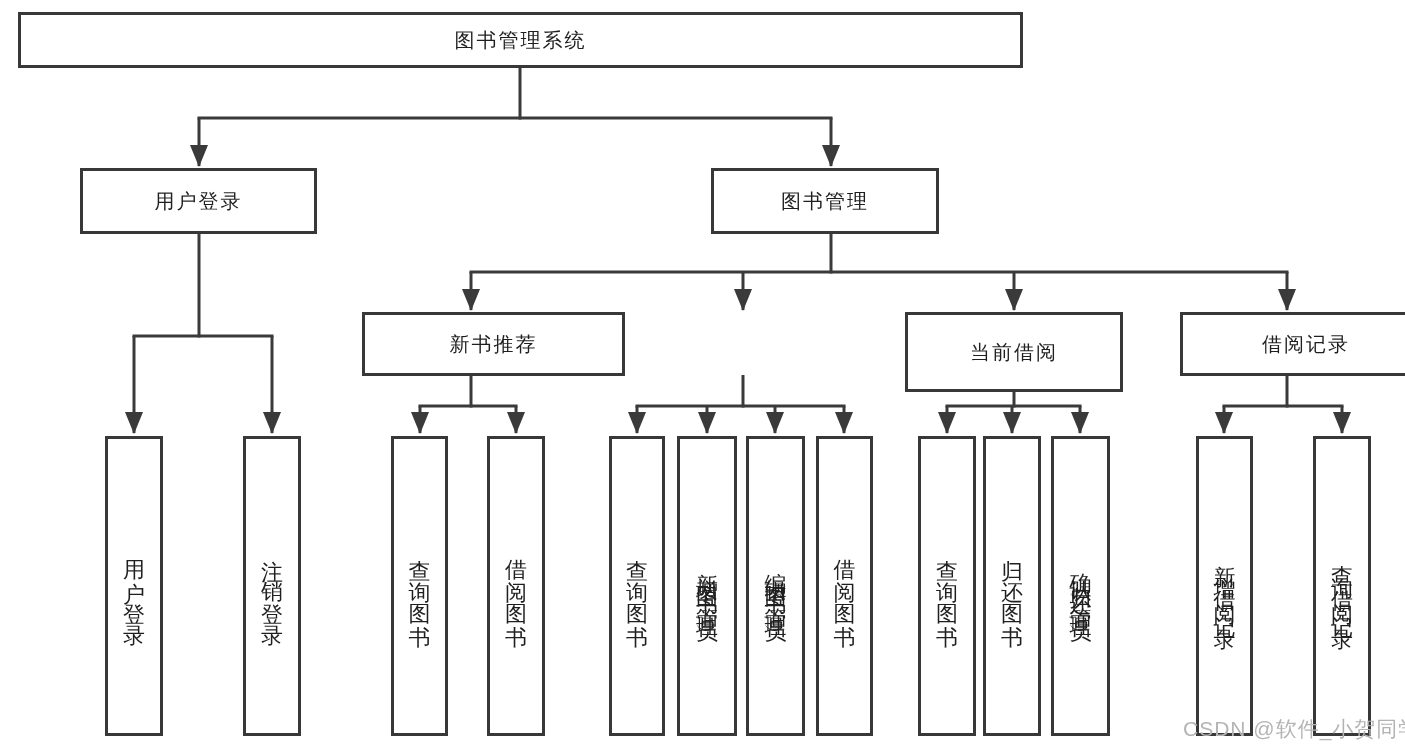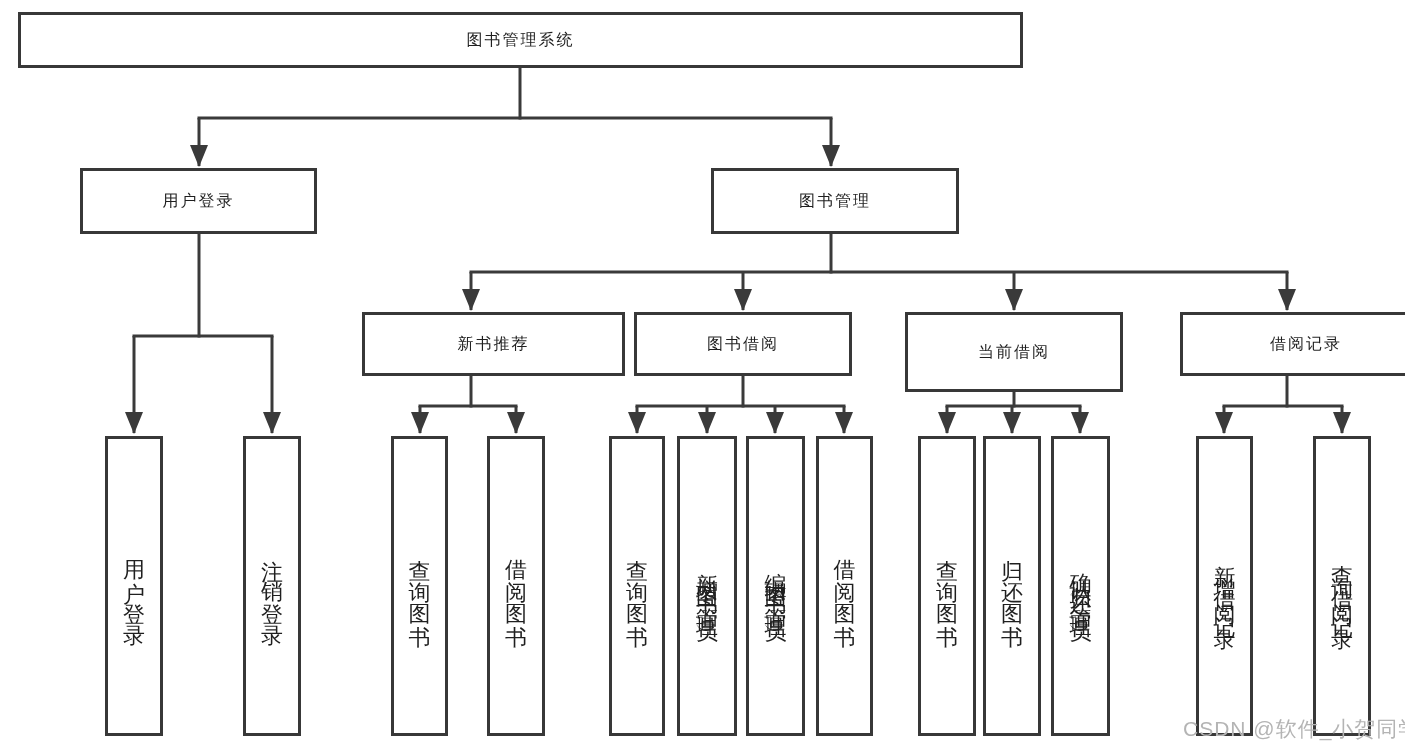--- a/index.html
+++ b/index.html
@@ -20,21 +20,21 @@
   .wires{position:absolute;left:0;top:0;}
   .wires line{stroke:var(--line);stroke-width:3;}
   .box{
     position:absolute;
     box-sizing:border-box;
     border:3px solid var(--border);
     background:#fff;
     display:flex;align-items:center;justify-content:center;
   }
   .box.h span{
-    font-size:16px;color:var(--text);letter-spacing:2px;white-space:nowrap;
+    font-size:20px;color:var(--text);letter-spacing:2px;white-space:nowrap;
   }
   .box.v{top:436px;height:300px;}
   .vtext{
     writing-mode:vertical-rl;
     text-orientation:mixed;
     font-size:22px;color:var(--text);
     line-height:1;
     white-space:nowrap;
   }
   .watermark{
@@ -100,29 +100,26 @@
     <line x1="1342" y1="406" x2="1342" y2="433" marker-end="url(#ah)"></line>
   </svg>
 
   <div class="box h" style="left:18px;top:12px;width:1005px;height:56px">
     <span>图书管理系统</span>
   </div>
 
   <div class="box h" style="left:80px;top:168px;width:237px;height:66px">
     <span>用户登录</span>
   </div>
-  <div class="box h" style="left:711px;top:168px;width:248px;height:66px">
+  <div class="box h" style="left:711px;top:168px;width:228px;height:66px">
     <span>图书管理</span>
   </div>
 
   <div class="box h" style="left:362px;top:312px;width:263px;height:64px">
     <span>新书推荐</span>
-  </div>
-  <div class="box h" style="left:634px;top:312px;width:218px;height:64px">
-    <span>图书借阅</span>
   </div>
   <div class="box h" style="left:905px;top:312px;width:218px;height:80px">
     <span>当前借阅</span>
   </div>
   <div class="box h" style="left:1180px;top:312px;width:252px;height:64px">
     <span>借阅记录</span>
   </div>
 
   <div class="box v" style="left:105px;width:58px">
     <span class="vtext" style="letter-spacing: 22px;">用户登录</span>

